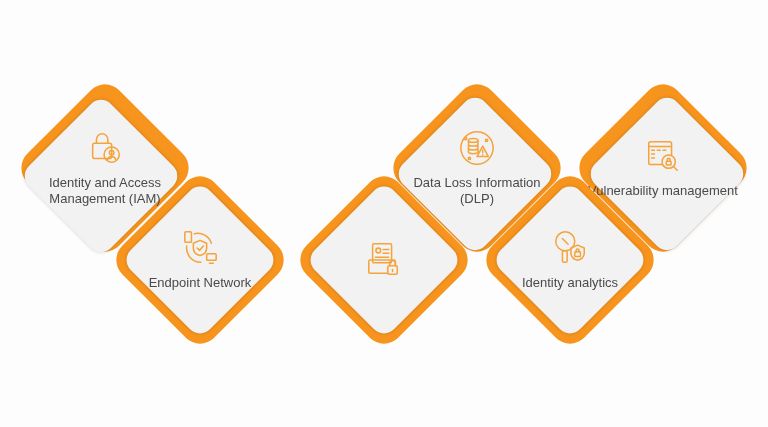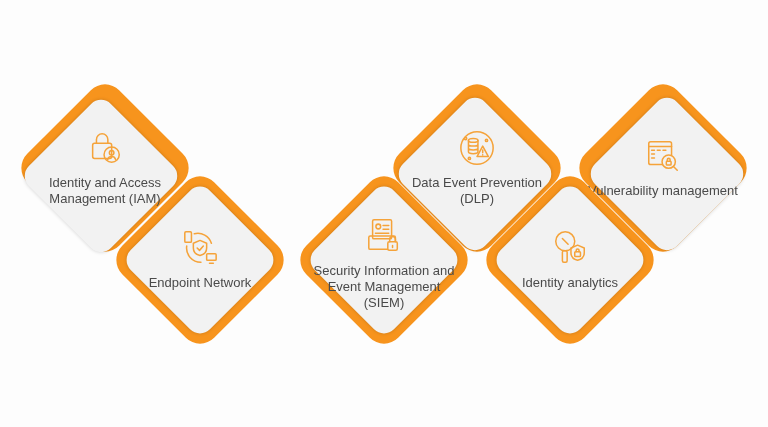--- a/index.html
+++ b/index.html
@@ -71,21 +71,21 @@
           <circle cx="20" cy="20" r="17"></circle>
           <ellipse cx="16" cy="12" rx="5" ry="2"></ellipse>
           <path d="M11 12v12c0 1.1 2.2 2 5 2s5-.9 5-2V12M11 16c0 1.1 2.2 2 5 2s5-.9 5-2M11 20c0 1.1 2.2 2 5 2s5-.9 5-2"></path>
           <path d="M26 18l6 11h-12z"></path>
           <path d="M26 22v3M26 27v.3"></path>
           <circle cx="8" cy="10" r="1.2"></circle>
             <circle cx="30" cy="12" r="1.2"></circle>
             <circle cx="12" cy="31" r="1.2"></circle>
         </svg>
       </div>
-      <div class="label">Data Event Prevention (DLP)</div>
+      <div class="label">Data Loss Information (DLP)</div>
     </div>
   </div>
 
   <div class="item top last" style="left:571px; top:76px;">
     <div class="frame"></div>
     <div class="card"></div>
     <div class="content" style="padding-bottom:14px;">
       <div class="icon">
         <svg viewBox="0 0 40 40" fill="none" stroke="#F5A33A" stroke-width="1.6" stroke-linecap="round" stroke-linejoin="round">
           <rect x="5" y="5" width="24" height="24" rx="2"></rect>
@@ -125,21 +125,20 @@
       <div class="icon">
         <svg viewBox="0 0 40 40" fill="none" stroke="#F5A33A" stroke-width="1.6" stroke-linecap="round" stroke-linejoin="round">
           <rect x="8" y="3" width="20" height="20" rx="1.5"></rect>
           <circle cx="14" cy="10" r="2.5"></circle>
           <path d="M19 9h6M19 13h6M11 17h14"></path>
           <rect x="4" y="20" width="28" height="14" rx="1.5"></rect>
           <rect x="24" y="26" width="10" height="9" rx="1.5" fill="#f2f2f2"></rect>
           <path d="M26 26v-2.5a3 3 0 0 1 6 0V26M29 30v2"></path>
         </svg>
       </div>
-      <div class="label">Security Information and Event Management (SIEM)</div>
     </div>
   </div>
 
   <div class="item bottom" style="left:478px; top:168px;">
     <div class="frame"></div>
     <div class="card"></div>
     <div class="content" style="padding-bottom:8px;">
       <div class="icon">
         <svg viewBox="0 0 40 40" fill="none" stroke="#F5A33A" stroke-width="1.6" stroke-linecap="round" stroke-linejoin="round">
           <circle cx="15" cy="13" r="10"></circle>

